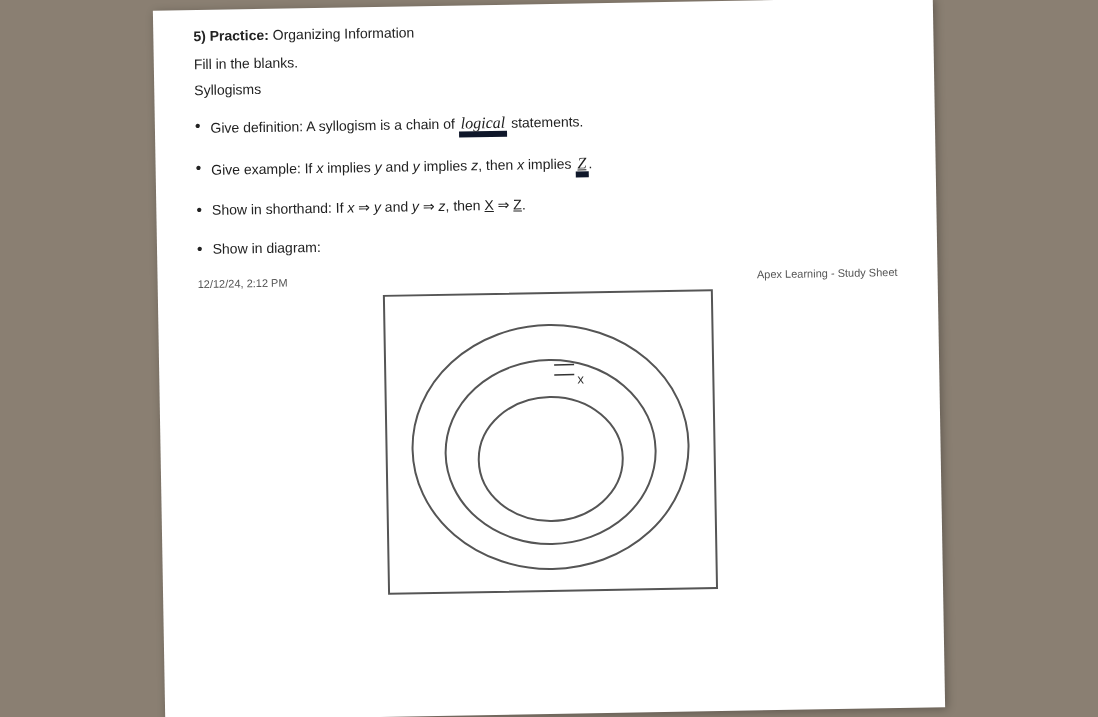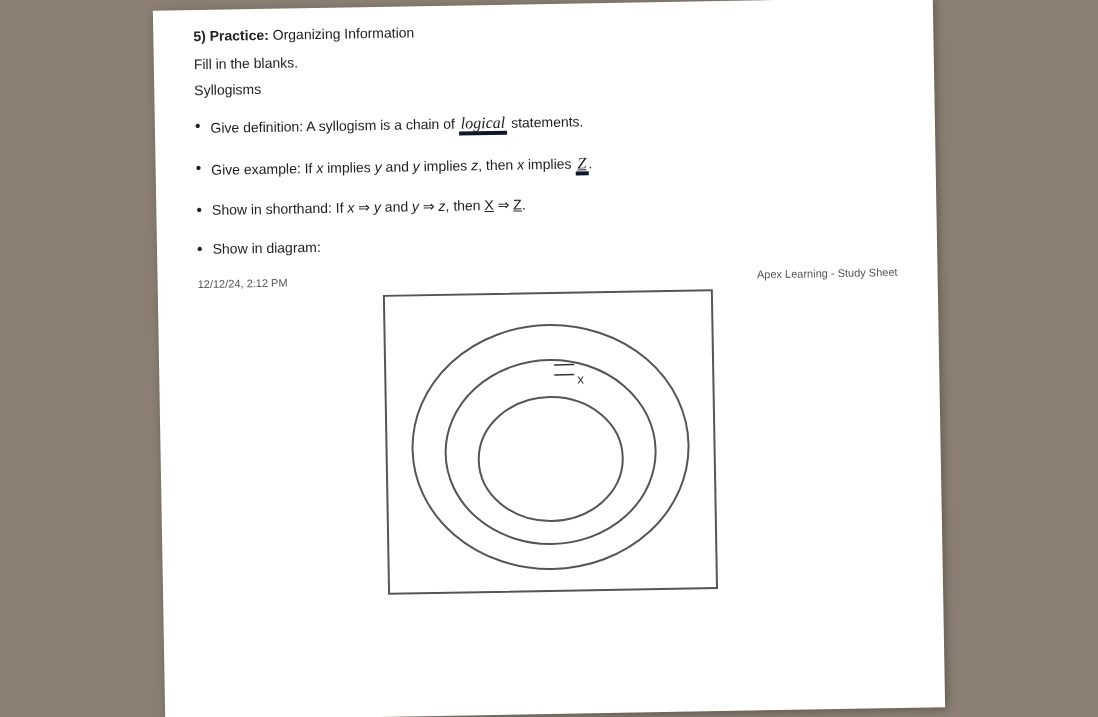--- a/index.html
+++ b/index.html
@@ -65,21 +65,21 @@
       content: "•";
       margin-right: 10px;
       font-size: 16px;
       line-height: 1.3;
     }
 
     .handwritten {
       font-family: 'Brush Script MT', cursive;
       font-style: italic;
       font-size: 16px;
-      border-bottom: 4px solid #0f172a;
+      border-bottom: 6px solid #0f172a;
       padding: 0 2px;
     }
 
     .underlined {
       text-decoration: underline;
     }
 
     .footer-row {
       display: flex;
       justify-content: space-between;

